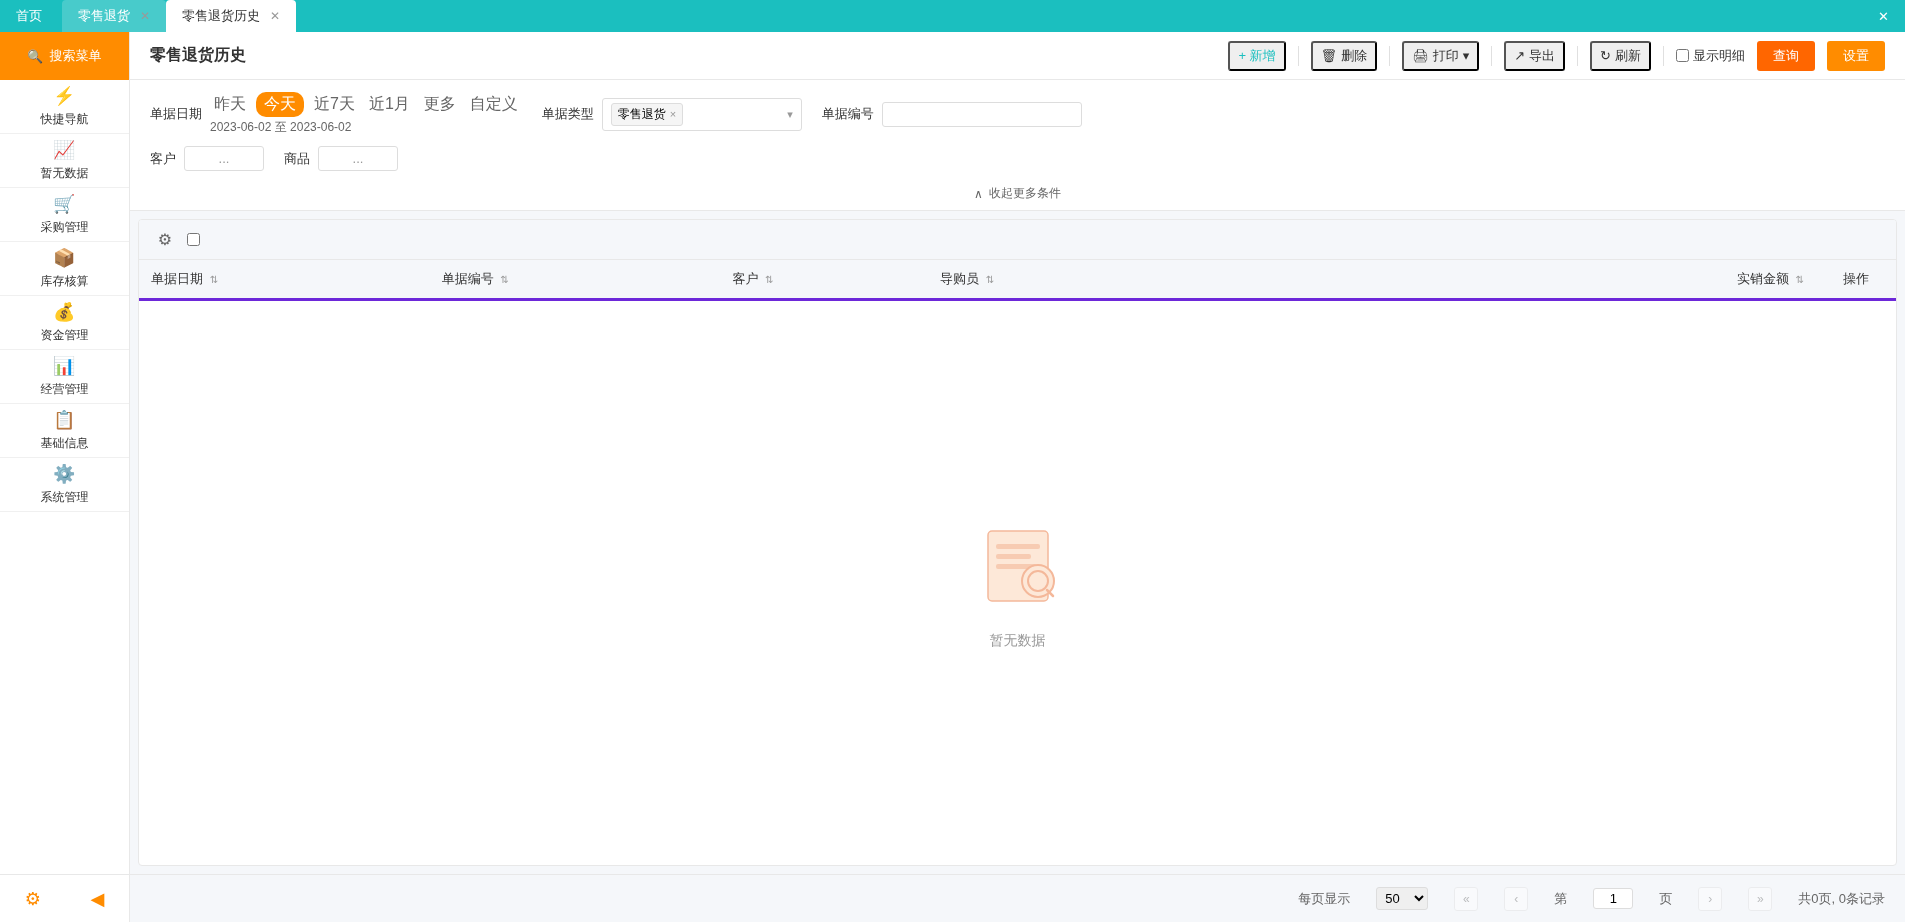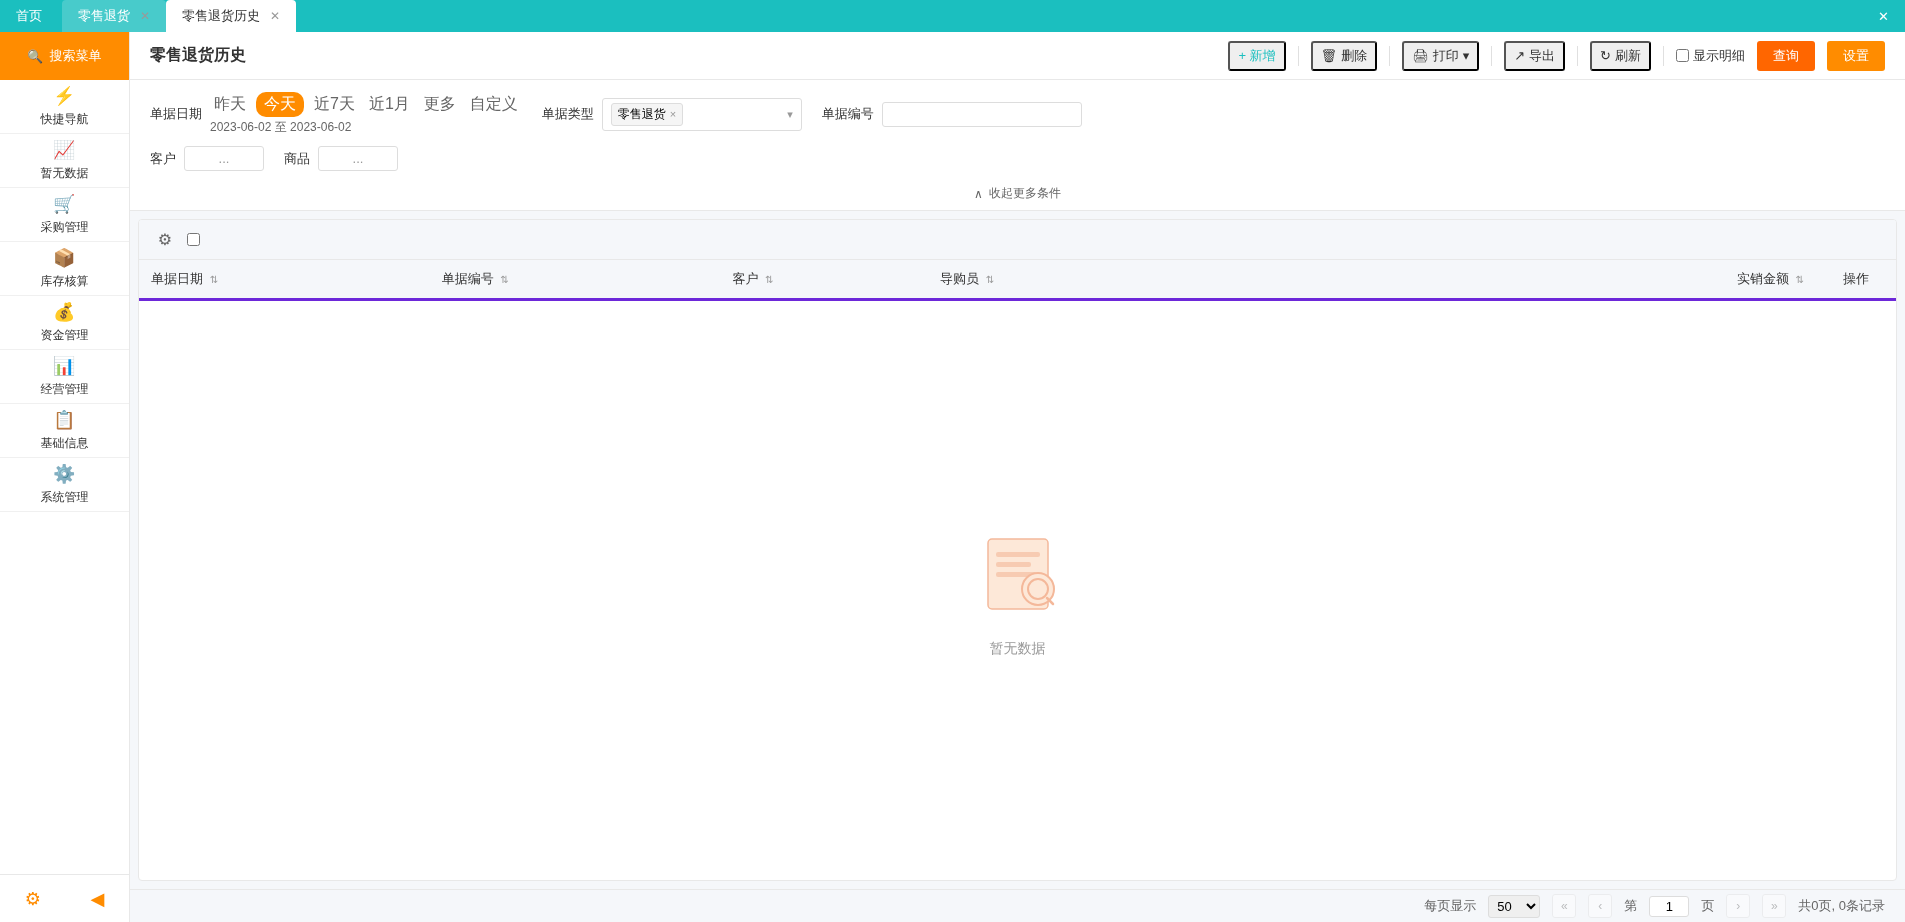--- a/index.html
+++ b/index.html
@@ -367,27 +367,27 @@
       width: 100px;
       height: 100px;
     }
     .empty-text {
       font-size: 14px;
       color: #999;
     }
 
     
     .pagination {
-      height: 33px;
+      height: 48px;
       border-top: 1px solid #e8e8e8;
       display: flex;
       align-items: center;
       justify-content: flex-end;
       padding: 0 20px;
-      gap: 12px;
+      gap: 26px;
       font-size: 13px;
       color: #333;
       flex-shrink: 0;
     }
     .pagination-label { color: #666; }
     .pagination-select {
       border: 1px solid #ddd;
       border-radius: 3px;
       padding: 2px 4px;
       font-size: 13px;

